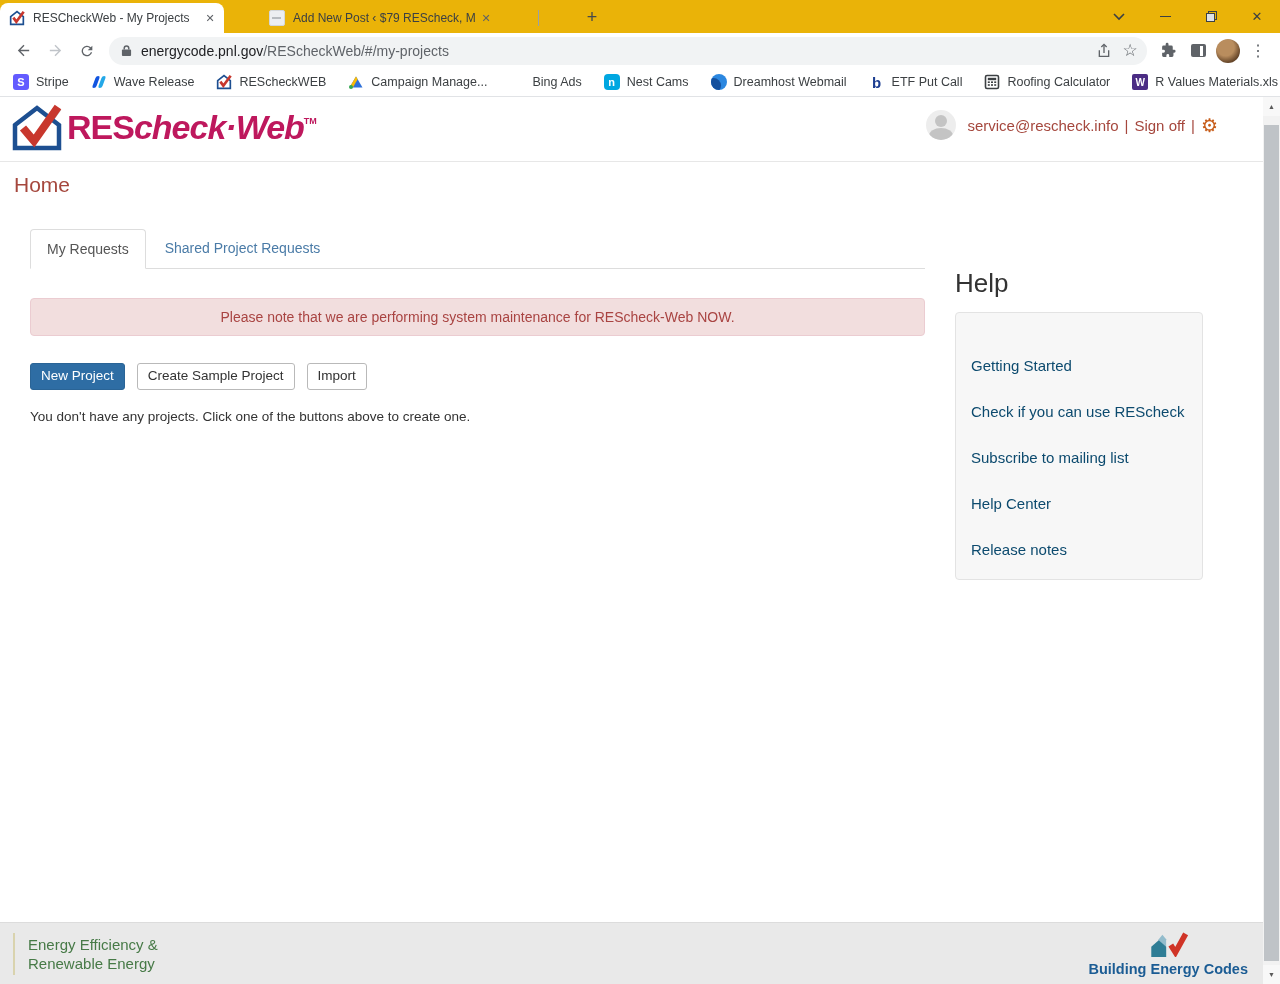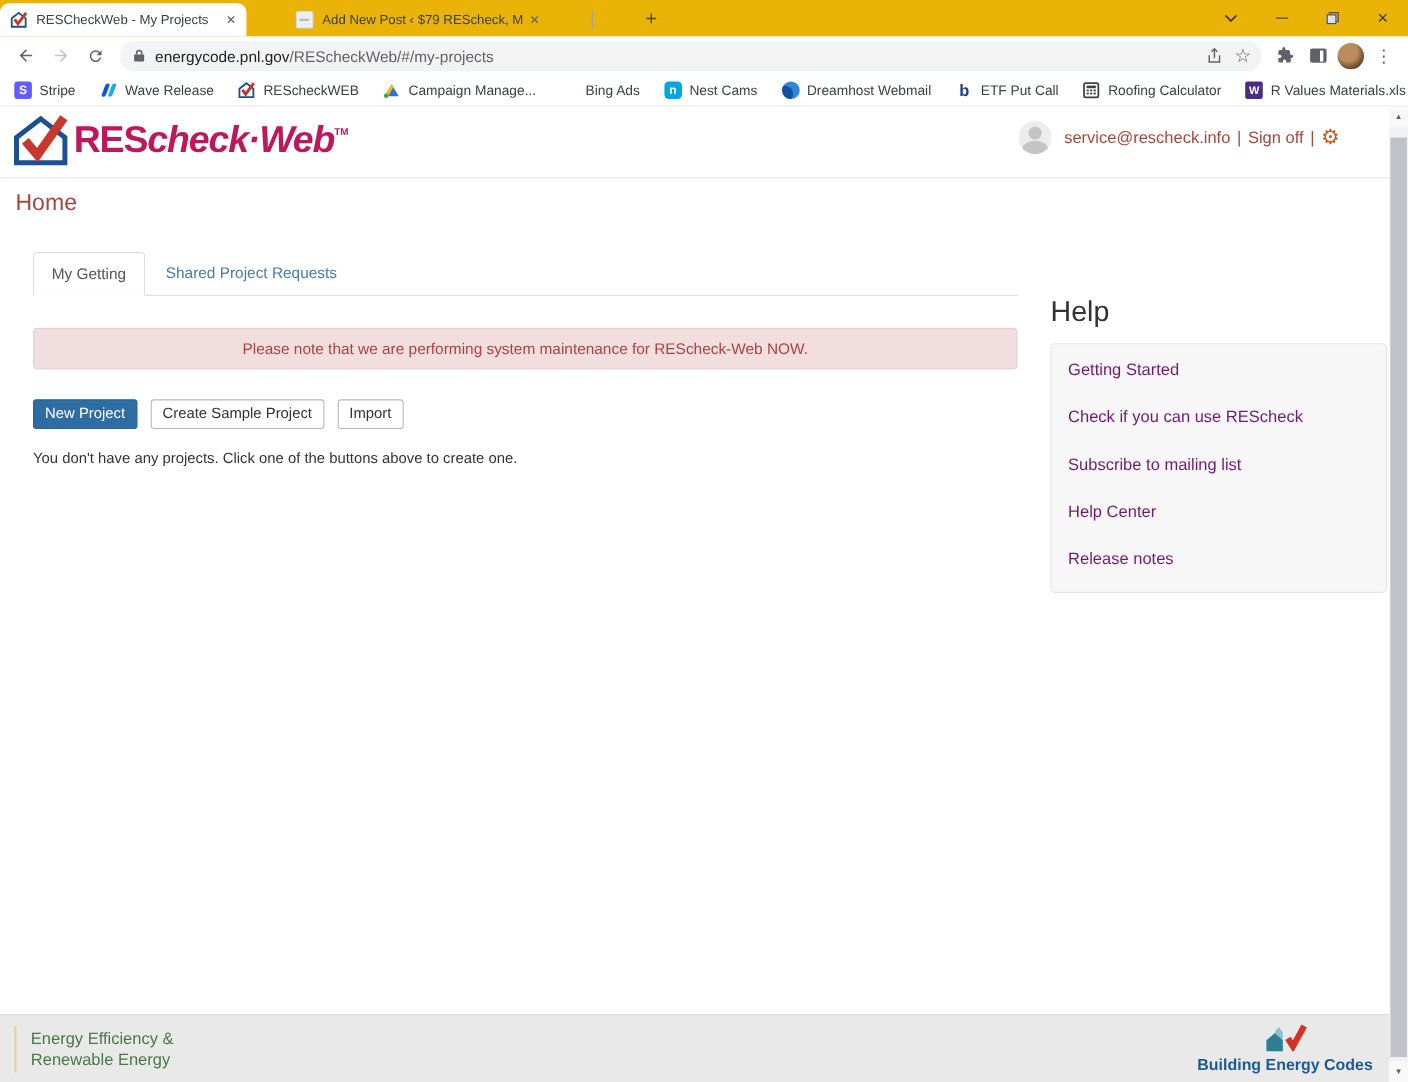--- a/index.html
+++ b/index.html
@@ -77,24 +77,24 @@
   .main-col { margin:32px 0 0 30px; width:895px; }
   .ctabs { display:flex; border-bottom:1px solid #ddd; }
   .ctab { font-size:14px; padding:11px 16px; cursor:default; }
   .ctab.active { color:#555; border:1px solid #ddd; border-bottom:1px solid #fff; margin-bottom:-1px; border-radius:4px 4px 0 0; background:#fff; }
   .ctab.link { color:#4a7ba7; margin-left:3px; }
   .alert { margin-top:29px; background:#f2dede; border:1px solid #ebccd1; border-radius:4px; color:#a94442; text-align:center; font-size:14px; padding:10px 12px; }
   .btn-row { margin-top:27px; display:flex; align-items:center; }
   .btn { font-size:13.5px; padding:3px 10px; border-radius:3px; border:1px solid #b9b9b9; background:#fff; color:#333; margin-right:12px; font-family:inherit; line-height:1.4; }
   .btn.primary { background:#2e6da4; border-color:#2a6496; color:#fff; }
   .empty-msg { margin-top:19px; font-size:13.5px; color:#333; }
-  .help { position:absolute; left:955px; top:171px; width:306px; }
+  .help { position:absolute; left:955px; top:171px; width:248px; }
   .help-title { font-size:26px; color:#333; font-weight:400; }
   .help-box { margin-top:13px; background:#f7f7f7; border:1px solid #e3e3e3; border-radius:4px; padding:15px; }
-  .help-link { display:block; font-size:15px; color:#701a75; margin-bottom:26px; text-decoration:none; }
+  .help-link { display:block; font-size:15px; color:#0c4a6e; margin-bottom:26px; text-decoration:none;margin-top:29px; }
   .help-link:last-child { margin-bottom:6px; }
 
   
   .footer { position:absolute; left:0; right:0; bottom:0; height:62px; background:#e9e9e9; border-top:1px solid #dcdcdc; display:flex; align-items:center; }
   .doe { display:flex; align-items:center; margin-left:14px; }
   .doe-text { margin-left:7px; }
   .doe-small { font-size:8px; font-weight:bold; color:#157740; letter-spacing:0.5px; }
   .doe-big { font-size:27px; font-weight:800; color:#157740; line-height:24px; letter-spacing:0.5px; }
   .doe-sep { width:2px; height:42px; background:#d9d3ae; margin:0 13px; }
   .eere { font-size:15px; color:#477a47; line-height:19px; }
@@ -277,21 +277,21 @@
       <span>Sign off</span>
       <span class="user-sep">|</span>
       <span class="gear">⚙</span>
     </div>
   </div>
 
   <div class="breadcrumb">Home</div>
 
   <div class="main-col">
     <div class="ctabs">
-      <div class="ctab active">My Getting</div>
+      <div class="ctab active">My Requests</div>
       <div class="ctab link">Shared Project Requests</div>
     </div>
 
     <div class="alert">Please note that we are performing system maintenance for REScheck-Web NOW.</div>
 
     <div class="btn-row">
       <button class="btn primary">New Project</button>
       <button class="btn">Create Sample Project</button>
       <button class="btn">Import</button>
     </div>

